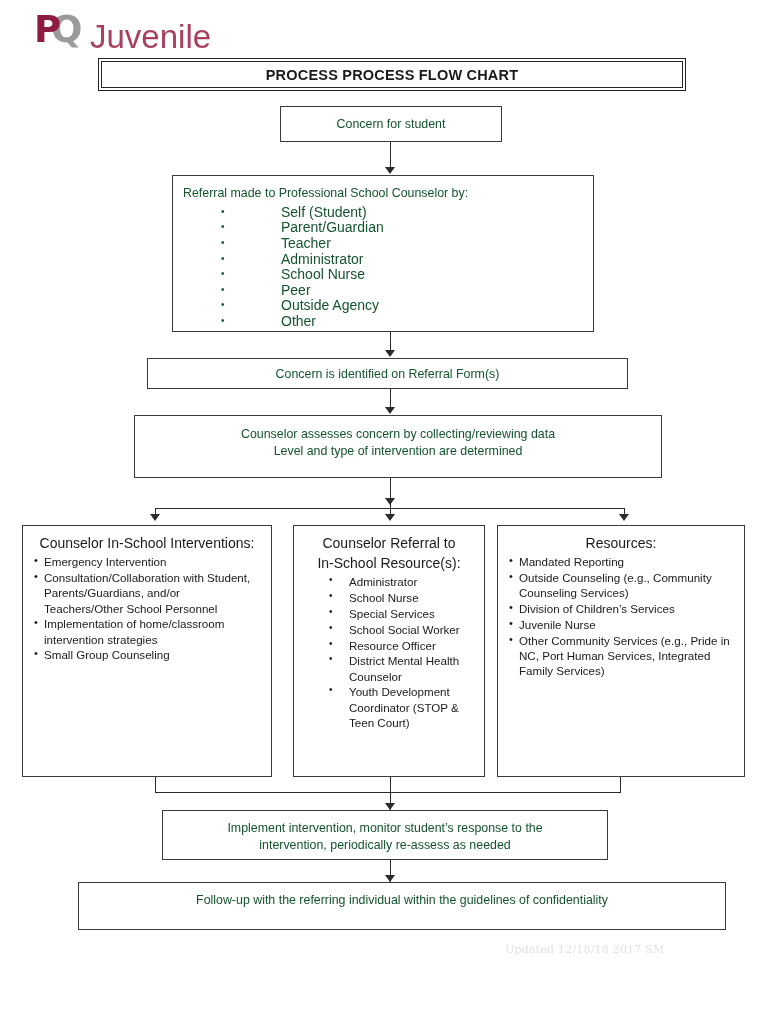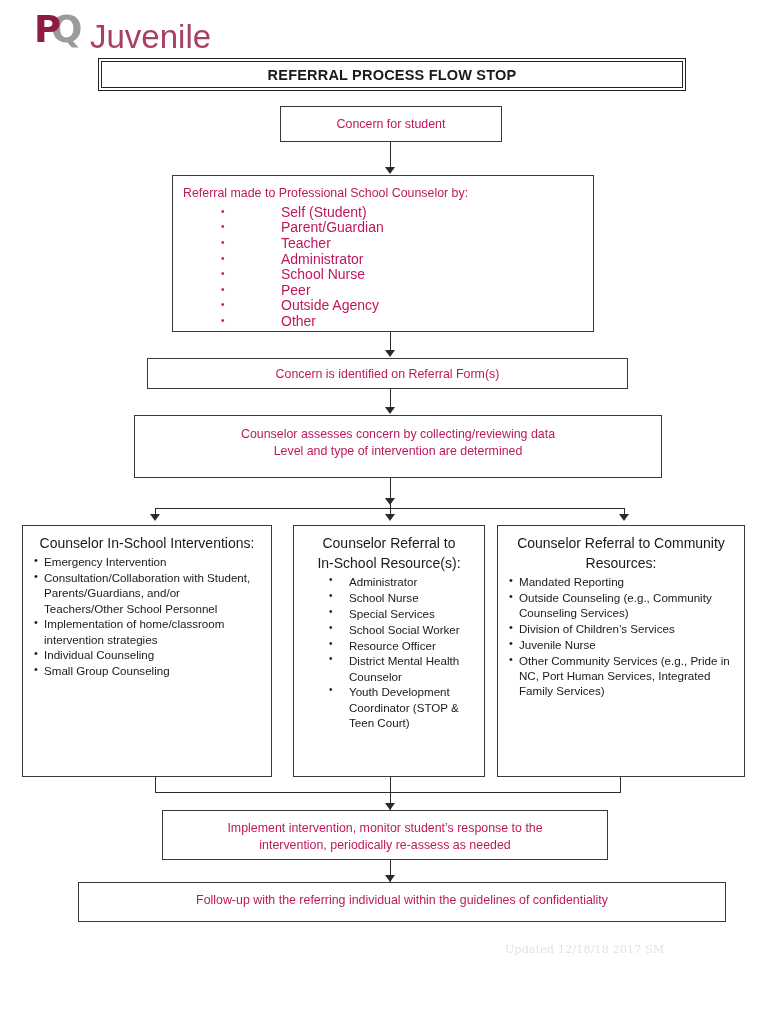--- a/index.html
+++ b/index.html
@@ -64,21 +64,21 @@
   }
 
   
   .box {
     position: absolute;
     box-sizing: border-box;
     border: 1.4px solid #3a3a3a;
     background: #ffffff;
     font-size: 12.4px;
     line-height: 1.35;
-    color: #be185d;
+    color: #14532d;
   }
   .box.center {
     display: flex;
     align-items: flex-start;
     justify-content: center;
     text-align: center;
   }
   .box.center > .inner { padding-top: 9px; }
 
   #title-box {
@@ -197,21 +197,21 @@
 
 <div id="logo">
   <span id="logo-mark">
     <span class="mark-q">Q</span>
     <span class="mark-p">P</span>
   </span>
   <span id="logo-word">Juvenile</span>
 </div>
 
 <div id="title-box">
-  <div id="title-box-inner">REFERRAL PROCESS FLOW STOP</div>
+  <div id="title-box-inner">PROCESS PROCESS FLOW CHART</div>
 </div>
 
 <div class="box center" id="box-concern-student" style="left:280px; top:106px; width:222px; height:36px;">
   <div class="inner" style="width:100%;">
     <span>Concern for student</span>
   </div>
 </div>
 
 <div class="vline" style="left:390px; top:142px; height:26px;"></div>
 <div class="arrow-down" style="left:385px; top:167px;"></div>
@@ -258,41 +258,39 @@
 <div class="vline" style="left:390px; top:508px; height:10px;"></div>
 <div class="arrow-down" style="left:385px; top:514px;"></div>
 <div class="arrow-down" style="left:619px; top:514px;"></div>
 
 <div class="colbox" id="col-left" style="left:22px; top:525px; width:250px; height:252px;">
   <div class="coltitle">Counselor In-School Interventions:</div>
   <ul>
     <li>Emergency Intervention</li>
     <li>Consultation/Collaboration with Student, Parents/Guardians, and/or Teachers/Other School Personnel</li>
     <li>Implementation of home/classroom intervention strategies</li>
-    <li>Individual Counseling</li>
     <li>Small Group Counseling</li>
   </ul>
 </div>
 
 <div class="colbox" id="col-mid" style="left:293px; top:525px; width:192px; height:252px;">
   <div class="coltitle">Counselor Referral to</div>
   <div class="coltitle">In-School Resource(s):</div>
   <ul>
     <li>Administrator</li>
     <li>School Nurse</li>
     <li>Special Services</li>
     <li>School Social Worker</li>
     <li>Resource Officer</li>
     <li>District Mental Health Counselor</li>
     <li>Youth Development Coordinator (STOP &amp; Teen Court)</li>
   </ul>
 </div>
 
 <div class="colbox" id="col-right" style="left:497px; top:525px; width:248px; height:252px;">
-  <div class="coltitle">Counselor Referral to Community</div>
   <div class="coltitle">Resources:</div>
   <ul>
     <li>Mandated Reporting</li>
     <li>Outside Counseling (e.g., Community Counseling Services)</li>
     <li>Division of Children’s Services</li>
     <li>Juvenile Nurse</li>
     <li>Other Community Services (e.g., Pride in NC, Port Human Services, Integrated Family Services)</li>
   </ul>
 </div>
 
@@ -306,19 +304,19 @@
 <div class="box center" id="box-implement" style="left:162px; top:810px; width:446px; height:50px;">
   <div class="inner" style="width:100%; padding-top:9px;">
     <div>Implement intervention, monitor student’s response to the</div>
     <div>intervention, periodically re-assess as needed</div>
   </div>
 </div>
 
 <div class="vline" style="left:390px; top:860px; height:22px;"></div>
 <div class="arrow-down" style="left:385px; top:875px;"></div>
 
-<div class="box center" id="box-followup" style="left:78px; top:882px; width:648px; height:40px;">
+<div class="box center" id="box-followup" style="left:78px; top:882px; width:648px; height:48px;">
   <div class="inner" style="width:100%; padding-top:9px;">
     <span>Follow-up with the referring individual within the guidelines of confidentiality</span>
   </div>
 </div>
 
 <div id="footer-note">Updated 12/18/18 2017 SM</div>
 
 </body></html>

